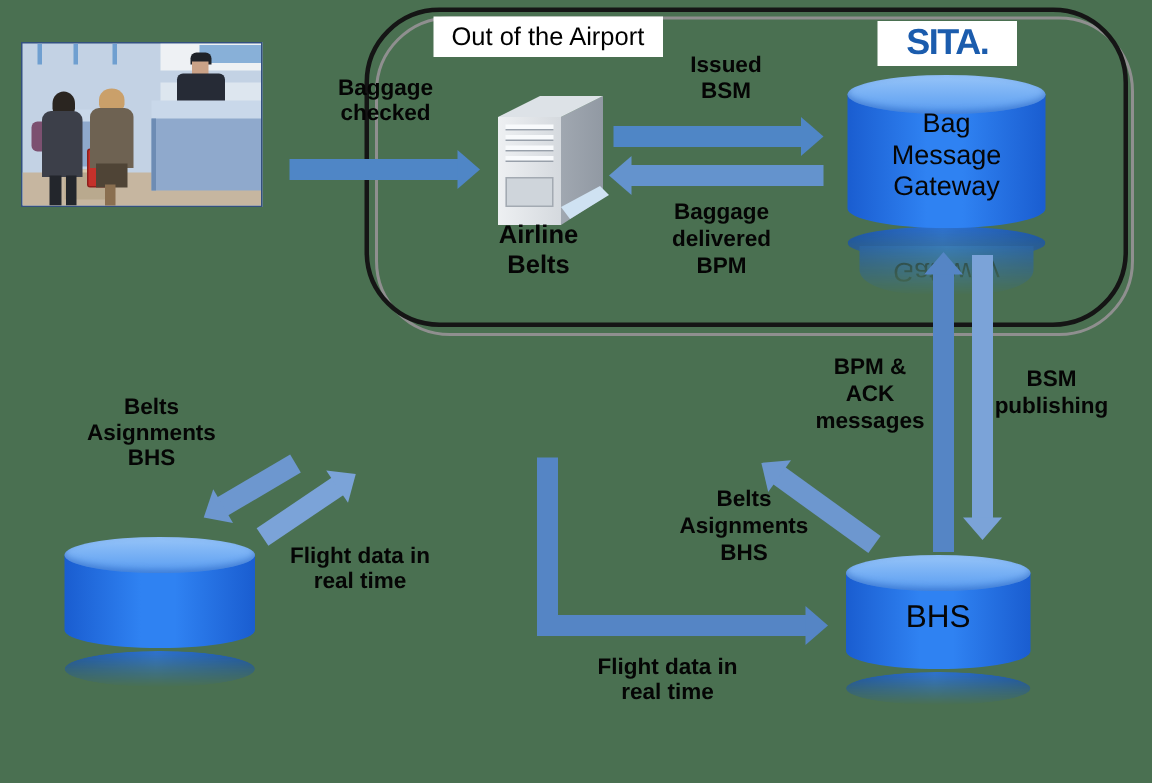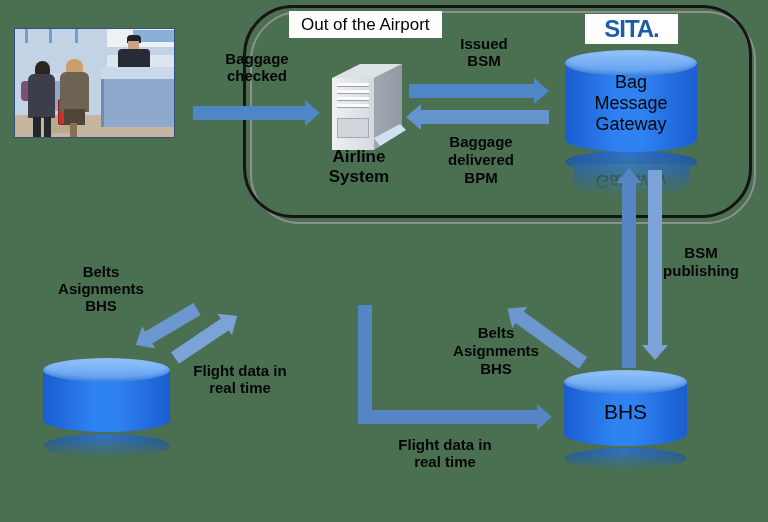--- a/index.html
+++ b/index.html
@@ -173,21 +173,21 @@
     <div class="sv-face sv-top"></div>
     <div class="sv-face sv-front"></div>
     <div class="sv-slot" style="top:25px"></div>
     <div class="sv-slot" style="top:32px"></div>
     <div class="sv-slot" style="top:39px"></div>
     <div class="sv-slot" style="top:46px"></div>
     <div class="sv-bay"></div>
     <div class="sv-face sv-sheet"></div>
   </div>
   <div class="lbl big" style="left:359px;top:147px;">Airline
-System</div>
+Belts</div>
 
   <div class="sita">SITA.</div>
   <div class="cyl gw">
     <div class="cyl-body blue-body"></div>
     <div class="cyl-top"></div>
     <div class="cyl-label">Bag
 Message
 Gateway</div>
   </div>
   <div class="refl gw-refl">
@@ -249,20 +249,23 @@
       <div class="hd"></div>
   </div>
 
   <div class="lbl" style="left:257px;top:50px;">Baggage
 checked</div>
   <div class="lbl" style="left:484px;top:35px;">Issued
 BSM</div>
   <div class="lbl" style="left:481px;top:133px;line-height:18px;">Baggage
 delivered
 BPM</div>
+  <div class="lbl" style="left:580px;top:236px;line-height:18px;">BPM &amp;
+ACK
+messages</div>
   <div class="lbl" style="left:701px;top:244px;line-height:18px;">BSM
 publishing</div>
   <div class="lbl" style="left:101px;top:263px;">Belts
 Asignments
 BHS</div>
   <div class="lbl" style="left:496px;top:324px;line-height:18px;">Belts
 Asignments
 BHS</div>
   <div class="lbl" style="left:240px;top:362px;">Flight data in
 real time</div>

